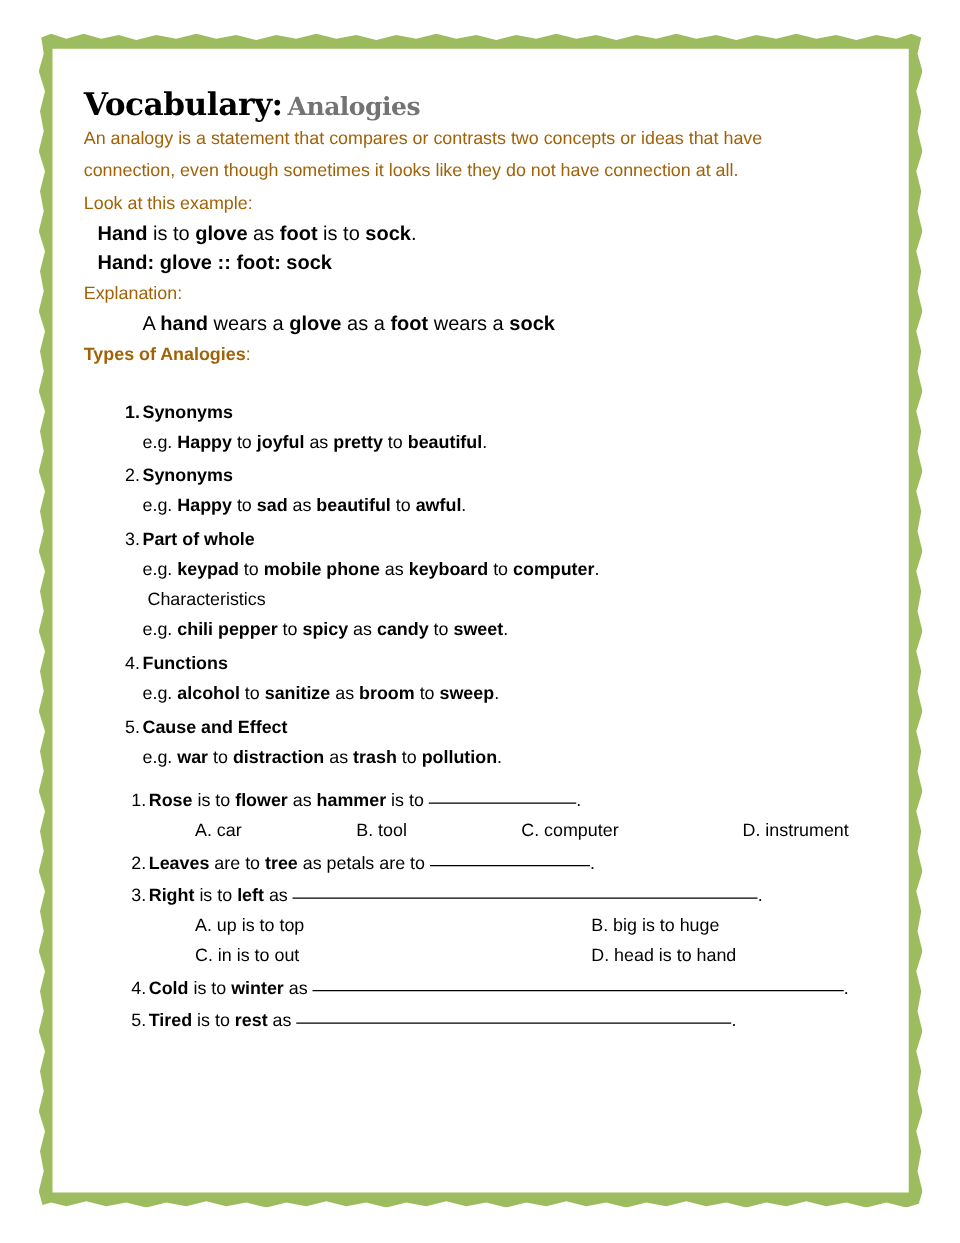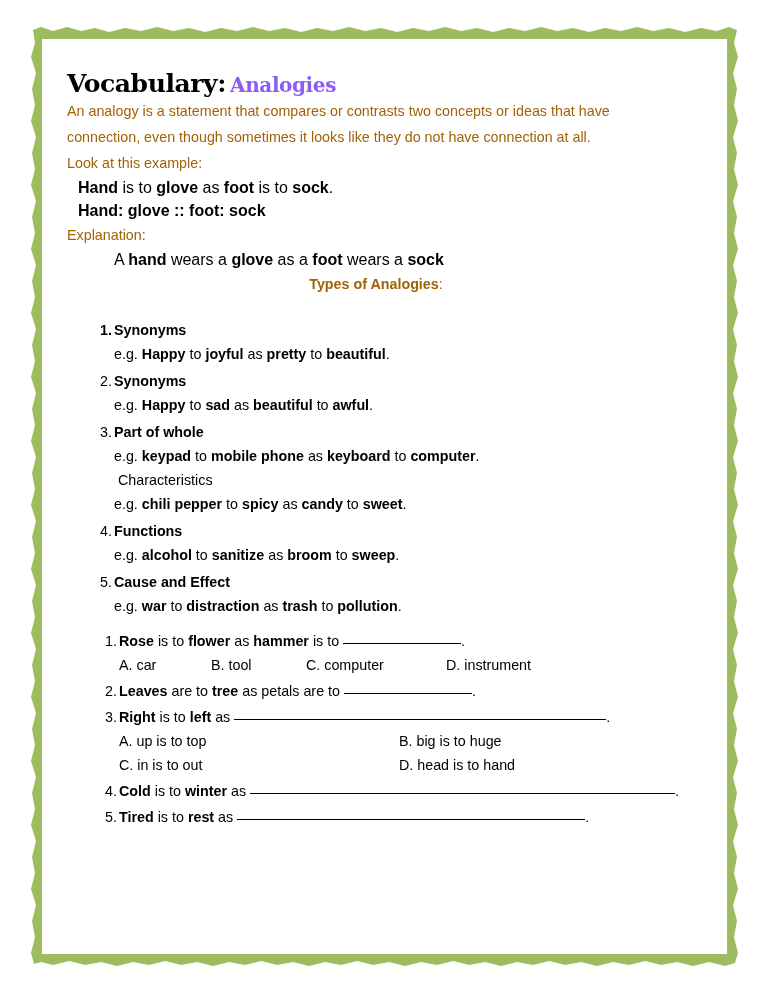--- a/index.html
+++ b/index.html
@@ -39,34 +39,34 @@
     margin: 0;
     padding: 0;
     font-family: "DejaVu Serif", "Liberation Serif", serif;
     font-size: 25px;
     font-weight: bold;
     letter-spacing: -0.4px;
     line-height: 1.1;
   }
   h1.title .tt-main { color: #000000; }
   h1.title .tt-sub {
-    color: #8b5cf6;
+    color: #737373;
     font-size: 20px;
     margin-left: 4px;
   }
 
   p.para {
     margin: 0;
     font-size: 14.3px;
     line-height: 26px;
     color: #a16207;
   }
   .intro { margin-top: 36px; }
   .gap-sm { margin-top: 18px; }
-  .gap-md { margin-top: 24px; text-align: center; }
+  .gap-md { margin-top: 24px; }
 
   .indent1 { margin-left: 47px; }
 
   b, .b { font-weight: bold; }
 
   
   ol.types {
     margin: 0;
     padding: 0;
     list-style: none;
@@ -125,20 +125,21 @@
   .blank.w-xxlong{ width: 348px; }
 
   .opts-row {
     display: block;
     margin-top: 1px;
     white-space: nowrap;
   }
   .opts-row .opt {
     display: inline-block;
     vertical-align: top;
+    margin-left: 37px;
   }
   .opts-row.four .opt:nth-child(1) { width: 92px; }
   .opts-row.four .opt:nth-child(2) { width: 95px; }
   .opts-row.four .opt:nth-child(3) { width: 140px; }
   .opts-row.two .opt:nth-child(1)  { width: 280px; }
 </style>
 </head>
 <body>
 
 <div id="frame">

